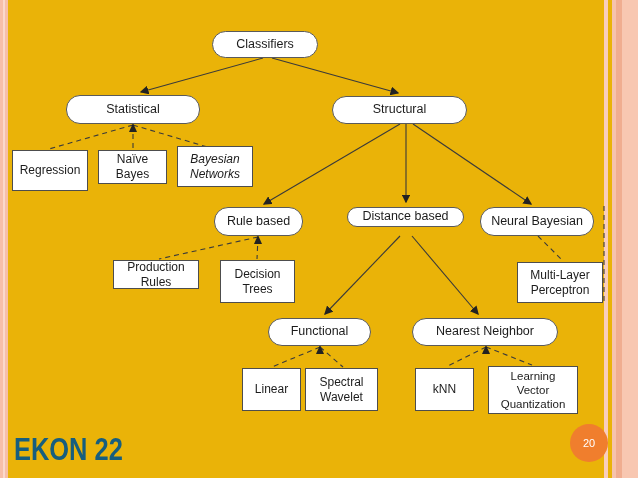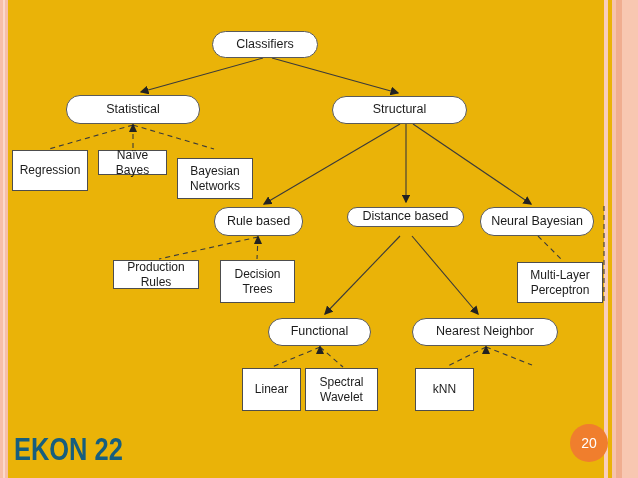--- a/index.html
+++ b/index.html
@@ -43,21 +43,21 @@
     transform:scaleX(0.82);
     transform-origin:left center;
     white-space:nowrap;
   }
   .page-badge {
     position:absolute; left:570px; top:424px;
     width:38px; height:38px;
     border-radius:50%;
     background:#f07e2d;
     display:flex; align-items:center; justify-content:center;
-    color:#ffffff; font-size:14px;
+    color:#ffffff; font-size:11px;
     z-index:3;
   }
 </style>
 </head>
 <body>
 
 <div class="slide">
 
   <div class="stripe stripe-left"></div>
   <div class="stripe stripe-right-thin"></div>
@@ -105,33 +105,36 @@
   <div class="node pill" style="left:212px;top:31px;width:106px;height:27px;">Classifiers</div>
   <div class="node pill" style="left:66px;top:95px;width:134px;height:29px;">Statistical</div>
   <div class="node pill" style="left:332px;top:96px;width:135px;height:28px;">Structural</div>
   <div class="node pill" style="left:214px;top:207px;width:89px;height:29px;">Rule based</div>
   <div class="node pill" style="left:347px;top:207px;width:117px;height:20px;">Distance based</div>
   <div class="node pill" style="left:480px;top:207px;width:114px;height:29px;">Neural Bayesian</div>
   <div class="node pill" style="left:268px;top:318px;width:103px;height:28px;">Functional</div>
   <div class="node pill" style="left:412px;top:318px;width:146px;height:28px;">Nearest Neighbor</div>
 
   <div class="node rect" style="left:12px;top:150px;width:76px;height:41px;text-align:center;">Regression</div>
-  <div class="node rect" style="left:98px;top:150px;width:69px;height:25px;">Naïve
+  <div class="node rect" style="left:98px;top:150px;width:69px;height:34px;">Naïve
 Bayes</div>
-  <div class="node rect" style="left:177px;top:158px;width:76px;height:41px;">Bayesian
+  <div class="node rect" style="left:177px;top:146px;width:76px;height:41px;font-style:italic;">Bayesian
 Networks</div>
   <div class="node rect" style="left:113px;top:260px;width:86px;height:29px;">Production
 Rules</div>
   <div class="node rect" style="left:220px;top:260px;width:75px;height:43px;">Decision
 Trees</div>
   <div class="node rect" style="left:517px;top:262px;width:86px;height:41px;">Multi-Layer
 Perceptron</div>
   <div class="node rect" style="left:242px;top:368px;width:59px;height:43px;">Linear</div>
   <div class="node rect" style="left:305px;top:368px;width:73px;height:43px;">Spectral
 Wavelet</div>
   <div class="node rect" style="left:415px;top:368px;width:59px;height:43px;">kNN</div>
+  <div class="node rect" style="left:488px;top:366px;width:90px;height:48px;font-size:11.5px;">Learning
+Vector
+Quantization</div>
 
   <div class="logo">EKON 22</div>
   <div class="page-badge">
     <span>20</span>
   </div>
 
 </div>
 
 </body></html>

